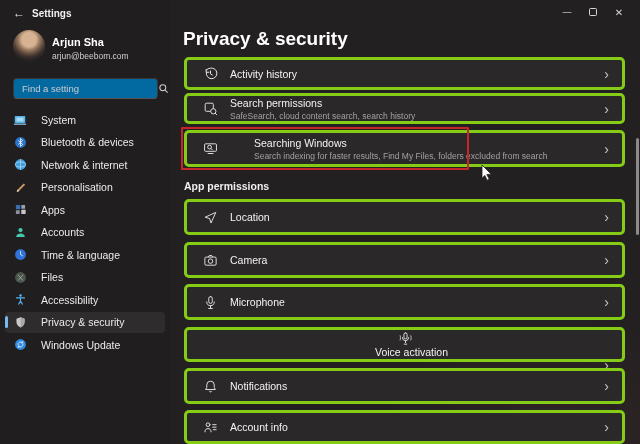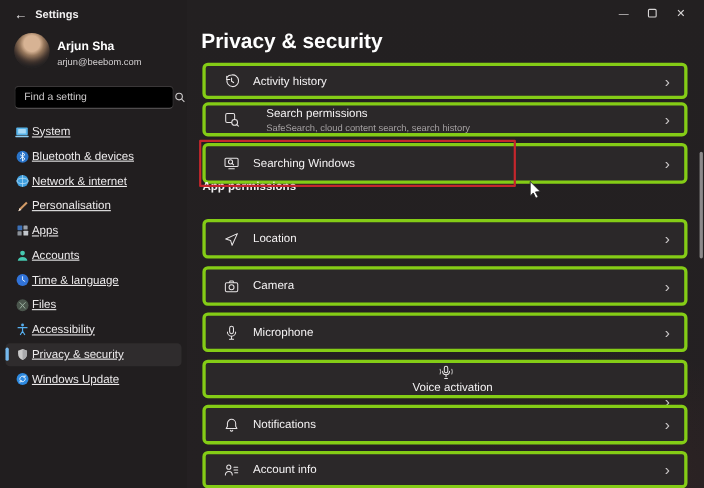--- a/index.html
+++ b/index.html
@@ -39,58 +39,58 @@
     position:absolute; left:13px; top:4px; width:32px; height:32px; border-radius:50%;
     background:
       radial-gradient(circle at 50% 30%, #d7b394 0 26%, #9a7a5e 40%, #5c473a 62%, #35302c 78%, #2b2a28 100%);
     box-shadow:inset 0 -7px 6px rgba(20,20,25,.55);
   }
   .profile-name { position:absolute; left:52px; top:10px; font-size:11px; font-weight:700; color:#ffffff; }
   .profile-email { position:absolute; left:52px; top:25px; font-size:8.5px; color:#d2cfd0; }
 
   .search-box {
     position:absolute; left:13px; top:52px; width:145px; height:21px;
-    background:#000000; border:1px solid #3a3738; border-bottom-color:#565354;
+    background:#0369a1; border:1px solid #3a3738; border-bottom-color:#565354;
     border-radius:4px; display:flex; align-items:center;
   }
   .search-box input {
     flex:1; background:transparent; border:none; outline:none;
     color:#e8e5e6; font-size:9.5px; padding:0 4px 0 8px;
     font-family:"Liberation Sans", sans-serif;
   }
   .search-box input::placeholder { color:#cfcccd; opacity:1; }
   .search-glyph { margin-right:7px; display:flex; }
 
   .nav { position:absolute; left:0; top:83px; right:0; }
   .nav-item {
     position:relative; height:21px; margin:0 5px 1.5px 5px;
     display:flex; align-items:center; border-radius:4px; padding-left:8px;
   }
   .nav-item.selected { background:#2f2c2d; }
   .nav-item.selected .pill {
     position:absolute; left:0; top:4.5px; width:3px; height:12px; border-radius:2px;
   }
   .nav-icon { width:14px; height:14px; display:flex; align-items:center; justify-content:center; flex:none; }
-  .nav-label { margin-left:2px; font-size:10.5px; color:#eceaeb; white-space:nowrap;text-decoration:underline; }
+  .nav-label { margin-left:14px; font-size:10.5px; color:#eceaeb; white-space:nowrap; }
 
   
   .page-title { position:absolute; left:183px; top:28px; font-size:19px; font-weight:700; color:#ffffff; z-index:2; }
 
   .card {
     position:absolute; left:184px; width:441px;
     background:#2b2829; border:3px solid #84cc16; border-radius:5px;
     display:flex; align-items:center; padding:0 13px 0 15px; z-index:2;
   }
   .card .c-icon { width:16px; height:16px; flex:none; display:flex; align-items:center; justify-content:center; }
   .card .c-text { margin-left:12px; min-width:0; }
   .card .c-title { font-size:10.5px; color:#f4f2f3; line-height:12px; white-space:nowrap; }
   .card .c-sub { font-size:8.5px; color:#a5a1a2; line-height:10px; margin-top:2px; white-space:nowrap; }
   .card .chev { margin-left:auto; color:#c9c6c7; font-size:14px; line-height:14px; padding-left:8px; }
 
-  .section-header { position:absolute; left:184px; top:164px; font-size:10.5px; font-weight:700; color:#f1eff0; z-index:2; }
+  .section-header { position:absolute; left:184px; top:180px; font-size:10.5px; font-weight:700; color:#f1eff0; z-index:2; }
 
   .annotation-box {
     position:absolute; left:181px; top:127px; width:288px; height:43px;
     border:2px solid #c5262c; z-index:6; border-radius:1px;
   }
 
   .scrollbar-thumb {
     position:absolute; left:636px; top:138px; width:2.5px; height:97px;
     background:#8d8a8b; border-radius:2px; z-index:7;
   }
@@ -268,46 +268,47 @@
         <path d="M5.4 10A8.5 8.5 0 1 0 12 3.5a8.6 8.6 0 0 0-6.6 3" stroke-linecap="round"></path>
         <path d="M12 8v4.5l3 2" stroke-linecap="round"></path>
       </svg>
     </span>
     <span class="c-text">
       <span class="c-title" style="display:block">Activity history</span>
     </span>
     <span class="chev">›</span>
   </div>
 
-  <div class="card" style="top:93px; height:31px;gap:12px;">
+  <div class="card" style="top:93px; height:31px;">
     <span class="c-icon">
       <svg width="15" height="15" viewBox="0 0 24 24" fill="none" stroke="#e8e5e6" stroke-width="1.5">
         <rect x="3.5" y="3.5" width="13" height="13" rx="2"></rect>
         <circle cx="16.5" cy="16.5" r="4.2" fill="#2b2829"></circle>
         <path d="M19.6 19.6L22 22" stroke-linecap="round"></path>
       </svg>
     </span>
     <span class="c-text">
       <span class="c-title" style="display:block">Search permissions</span>
       <span class="c-sub" style="display:block">SafeSearch, cloud content search, search history</span>
     </span>
     <span class="chev">›</span>
   </div>
 
-  <div class="card" style="top:130px; height:37px;">
+  <div class="card" style="top:130px; height:37px;gap:24px;">
     <span class="c-icon">
       <svg width="15" height="15" viewBox="0 0 24 24" fill="none" stroke="#e8e5e6" stroke-width="1.5">
         <rect x="2.5" y="4.5" width="19" height="12" rx="1.5"></rect>
         <path d="M8 20h8" stroke-linecap="round"></path>
         <circle cx="10.5" cy="9.8" r="3"></circle>
         <path d="M12.7 12l2.3 2.3" stroke-linecap="round"></path>
       </svg>
     </span>
     <span class="c-text">
       <span class="c-title" style="display:block">Searching Windows</span>
+      <span class="c-sub" style="display:block">Search indexing for faster results, Find My Files, folders excluded from search</span>
     </span>
     <span class="chev">›</span>
   </div>
 
   <div class="annotation-box"></div>
 
   <div class="section-header">App permissions</div>
 
   <div class="card" style="top:199px; height:36px;">
     <span class="c-icon">

